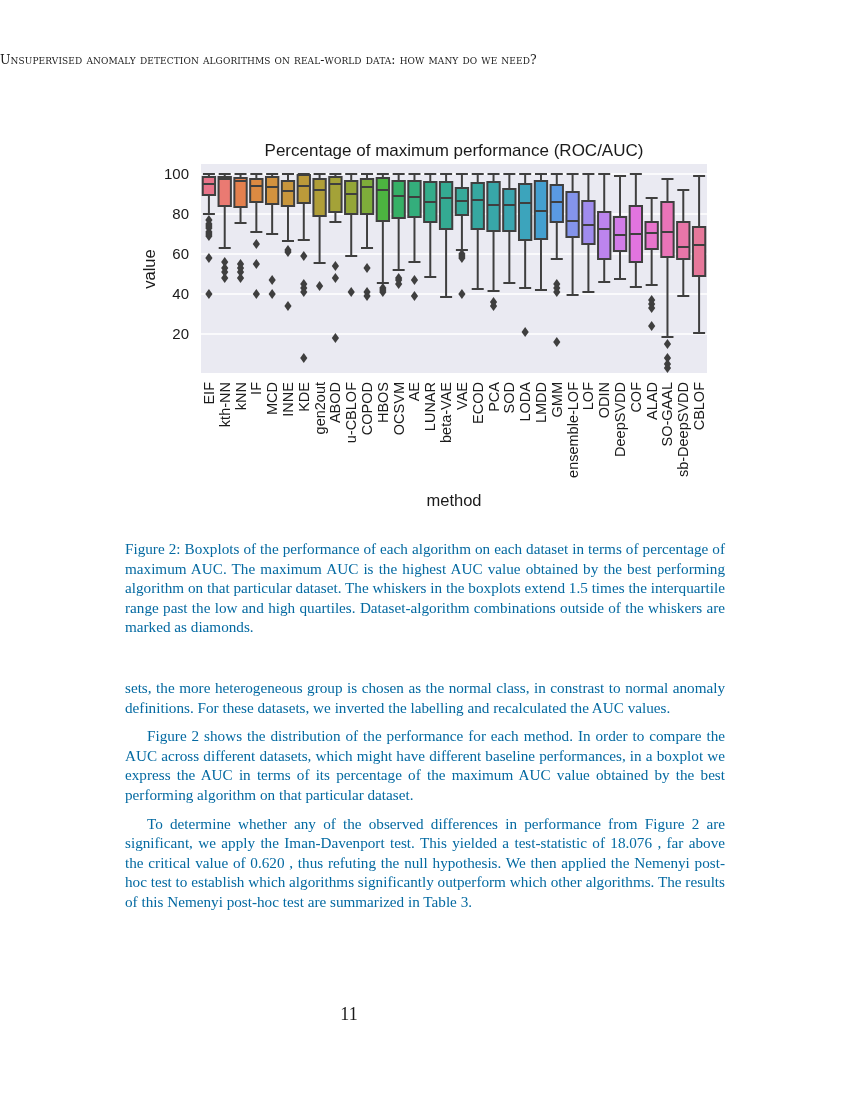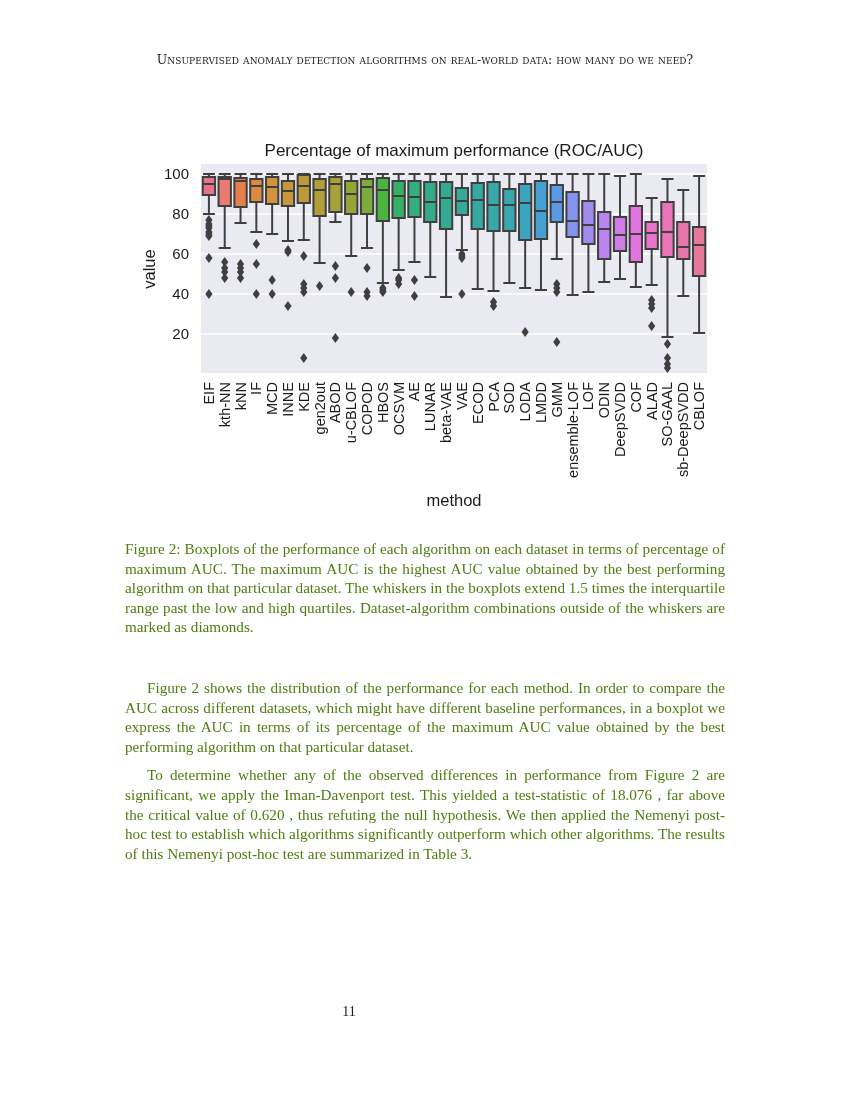--- a/index.html
+++ b/index.html
@@ -1,38 +1,38 @@
 <!DOCTYPE html>
 <html><head>
 <meta charset="utf-8">
 <style>
   html, body { margin: 0; padding: 0; background: #ffffff; }
   body { width: 850px; height: 1100px; position: relative; overflow: hidden; }
   .running-header {
-    position: absolute; top: 52px; left: 0; width: 850px; text-align: center;
+    position: absolute; top: 52px; left: 0; width: 850px; 
     font-family: "DejaVu Serif", "Liberation Serif", serif; font-size: 12.4px;
     font-variant: small-caps; letter-spacing: 0.1px; color: #1a1a1a;
   }
   #chart-svg { position: absolute; left: 0; top: 0; }
   .chart-title { font-family: "Liberation Sans", sans-serif; font-size: 17px; fill: #1a1a1a; }
   .tick-label { font-family: "Liberation Sans", sans-serif; font-size: 15px; fill: #1a1a1a; }
   .axis-label { font-family: "Liberation Sans", sans-serif; font-size: 16.5px; fill: #1a1a1a; }
   .cat-label { font-family: "Liberation Sans", sans-serif; font-size: 14.5px; fill: #1a1a1a; }
   .caption, .para {
     position: absolute; left: 125px; width: 600px;
     font-family: "Liberation Serif", "DejaVu Serif", serif; font-size: 15.2px;
-    line-height: 19.6px; color: #4d7c0f; text-align: justify;
+    line-height: 19.6px; color: #0369a1; text-align: justify;
   }
   .caption { top: 539px; }
   .para p { margin: 0 0 9px 0; text-indent: 22px; }
   .para p.noindent { text-indent: 0; }
   .para { top: 678px; }
   .page-number {
     position: absolute; top: 1004px; left: 0; width: 698px; text-align: center;
-    font-family: "Liberation Serif", serif; font-size: 14px; color: #1a1a1a;
+    font-family: "Liberation Serif", serif; font-size: 18px; color: #1a1a1a;
   }
 </style>
 </head>
 <body>
 
 <div class="running-header">Unsupervised anomaly detection algorithms on real-world data: how many do we need?</div>
 
 <svg id="chart-svg" width="850" height="530" xmlns="http://www.w3.org/2000/svg">
   <text id="chart-title" class="chart-title" x="454" y="156" text-anchor="middle">Percentage of maximum performance (ROC/AUC)</text>
   <rect id="plot-bg" x="201" y="164" width="506" height="209" fill="#eaeaf2"></rect>
@@ -407,17 +407,18 @@
       <text class="cat-label" text-anchor="end" transform="translate(688.28125,382) rotate(-90)">sb-DeepSVDD</text>
       <text class="cat-label" text-anchor="end" transform="translate(704.09375,382) rotate(-90)">CBLOF</text>
     </g>
   <text class="axis-label" transform="translate(155,269) rotate(-90)" text-anchor="middle">value</text>
   <text class="axis-label" x="454" y="506" text-anchor="middle">method</text>
 </svg>
 
 <div class="caption">Figure 2: Boxplots of the performance of each algorithm on each dataset in terms of percentage of maximum AUC. The maximum AUC is the highest AUC value obtained by the best performing algorithm on that particular dataset. The whiskers in the boxplots extend 1.5 times the interquartile range past the low and high quartiles. Dataset-algorithm combinations outside of the whiskers are marked as diamonds.</div>
 
 <div class="para">
+  <p class="noindent">sets, the more heterogeneous group is chosen as the normal class, in constrast to normal anomaly definitions. For these datasets, we inverted the labelling and recalculated the AUC values.</p>
   <p>Figure 2 shows the distribution of the performance for each method. In order to compare the AUC across different datasets, which might have different baseline performances, in a boxplot we express the AUC in terms of its percentage of the maximum AUC value obtained by the best performing algorithm on that particular dataset.</p>
   <p>To determine whether any of the observed differences in performance from Figure 2 are significant, we apply the Iman-Davenport test. This yielded a test-statistic of 18.076 , far above the critical value of 0.620 , thus refuting the null hypothesis. We then applied the Nemenyi post-hoc test to establish which algorithms significantly outperform which other algorithms. The results of this Nemenyi post-hoc test are summarized in Table 3.</p>
 </div>
 
 <div class="page-number">11</div>
 
 </body></html>

